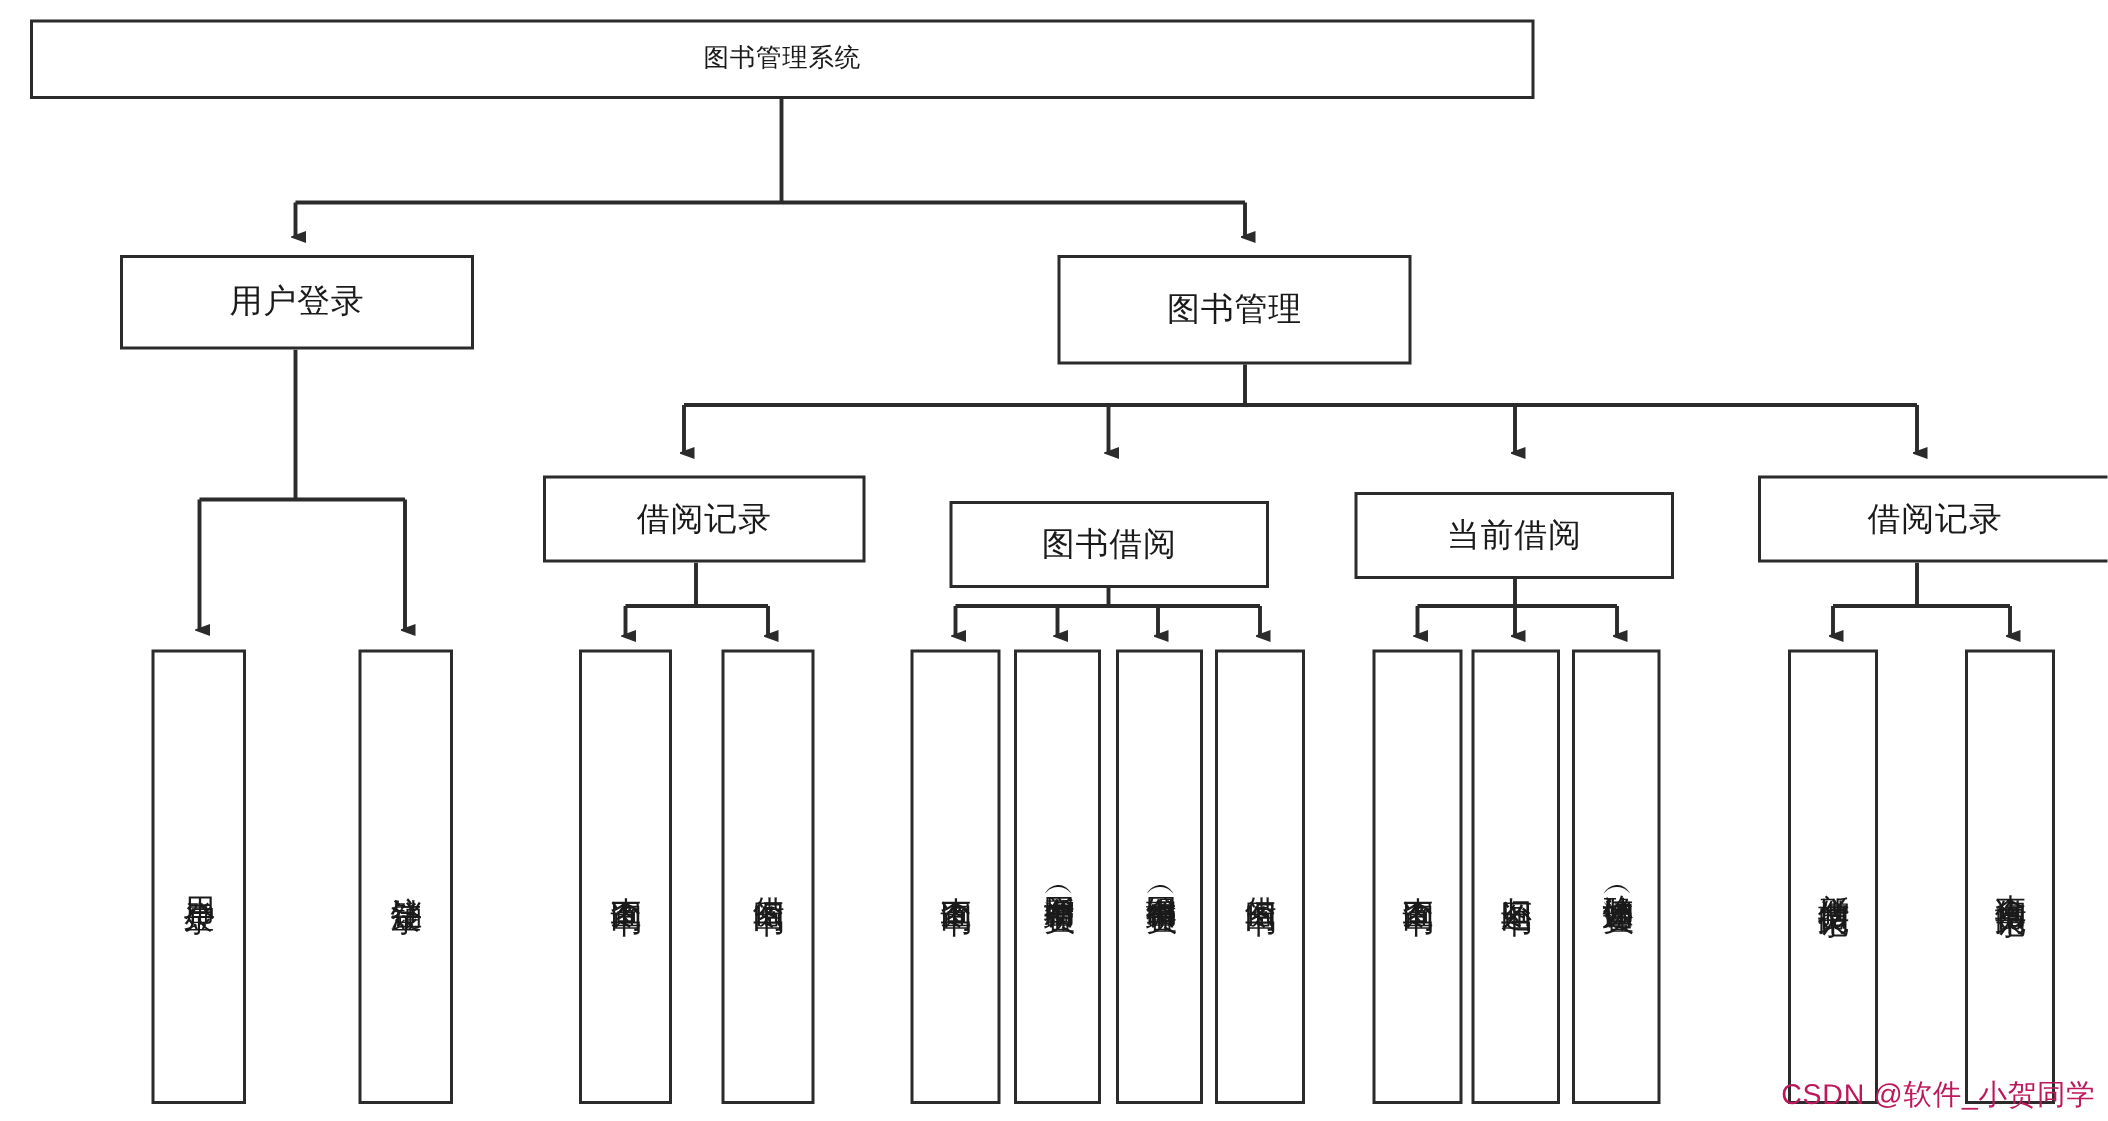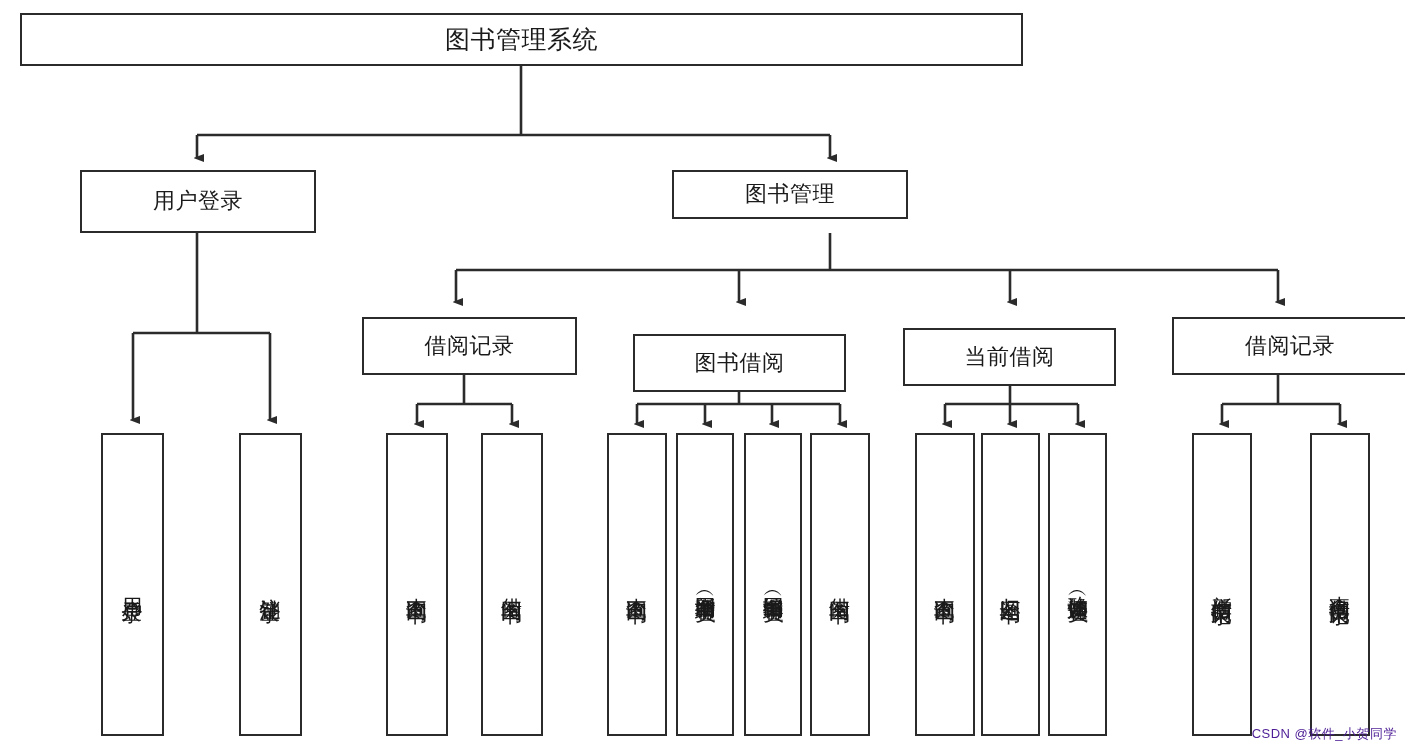--- a/index.html
+++ b/index.html
@@ -41,43 +41,43 @@
     display: block;
     text-align: center;
     line-height: 1.22;
     white-space: nowrap;
   }
   .node.horizontal .node-label {
     font-size: 22px;
     letter-spacing: 0.5px;
   }
   .node.root .node-label {
-    font-size: 25px;
+    font-size: 17px;
   }
   .node.vertical {
     align-items: center;
     justify-content: center;
   }
   .node.vertical .node-label {
     writing-mode: vertical-rl;
     text-orientation: upright;
     font-size: 21px;
     letter-spacing: 2px;
     line-height: 1;
   }
   .node.vertical.long .node-label {
     letter-spacing: 1px;
     font-size: 20.5px;
   }
   .watermark {
     position: absolute;
     right: 8px;
     bottom: 4px;
-    font-size: 13px;
-    color: #4c1d95;
+    font-size: 19px;
+    color: #be185d;
     z-index: 5;
     white-space: nowrap;
     letter-spacing: 0.5px;
   }
 </style>
 </head>
 <body>
 
 <div id="diagram-root">
 
@@ -131,21 +131,21 @@
     </g>
   </svg>
 
   <div class="node root horizontal" style="left:20px; top:13px; width:1003px; height:53px;">
     <span class="node-label">图书管理系统</span>
   </div>
 
   <div class="node horizontal" style="left:80px; top:170px; width:236px; height:63px;">
     <span class="node-label">用户登录</span>
   </div>
-  <div class="node horizontal" style="left:672px; top:170px; width:236px; height:49px;">
+  <div class="node horizontal" style="left:705px; top:170px; width:236px; height:73px;">
     <span class="node-label">图书管理</span>
   </div>
 
   <div class="node horizontal" style="left:362px; top:317px; width:215px; height:58px;">
     <span class="node-label">借阅记录</span>
   </div>
   <div class="node horizontal" style="left:633px; top:317px; width:213px; height:58px;margin-top:17px;">
     <span class="node-label">图书借阅</span>
   </div>
   <div class="node horizontal" style="left:903px; top:328px; width:213px; height:58px;">

